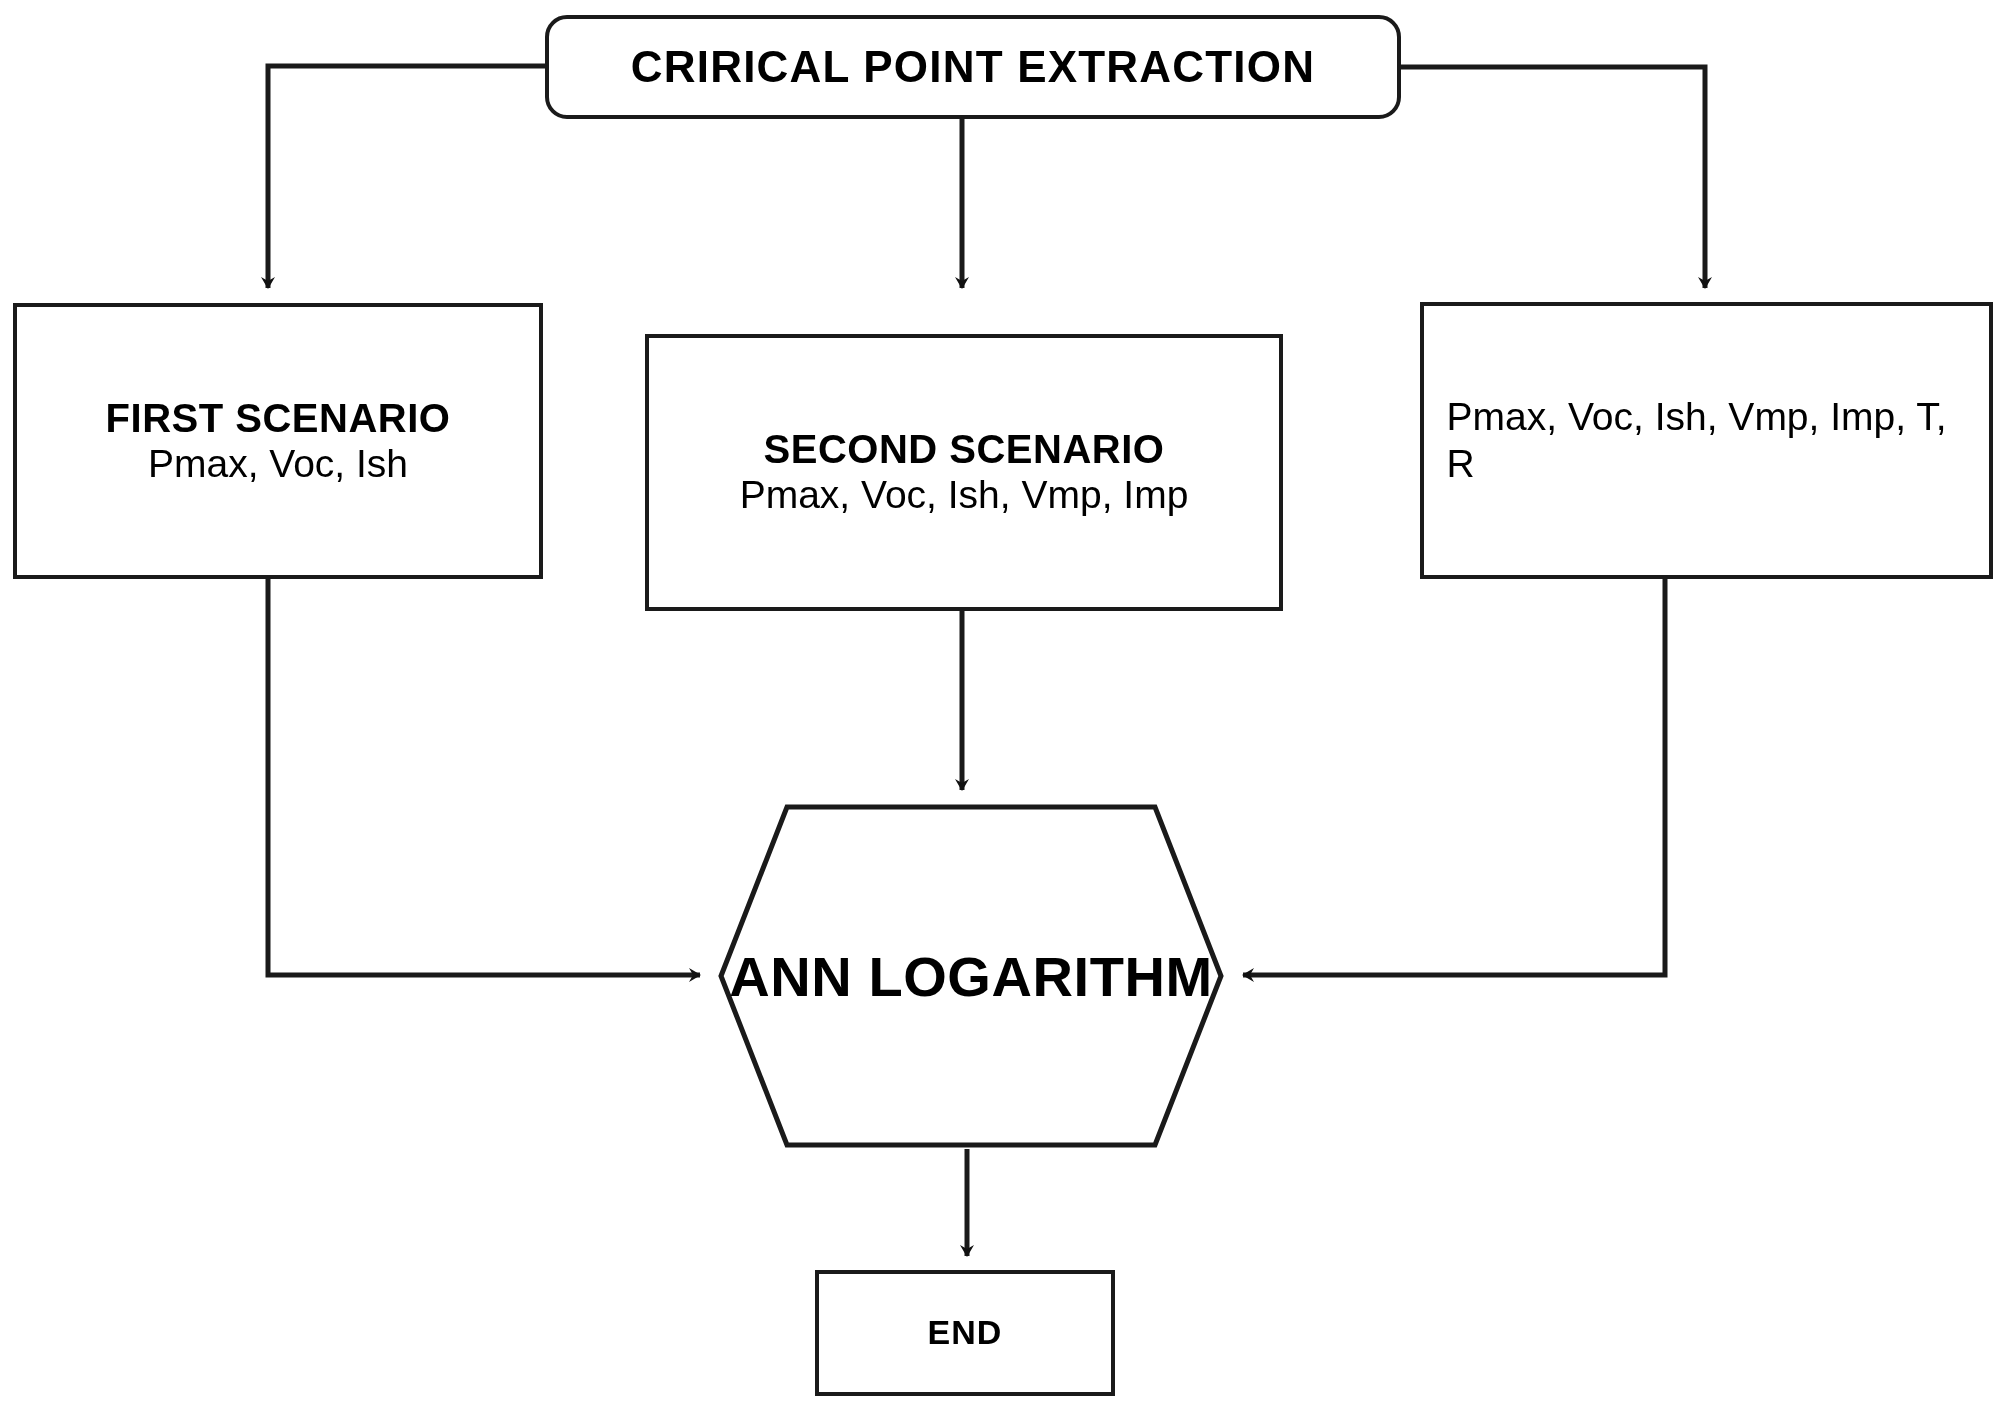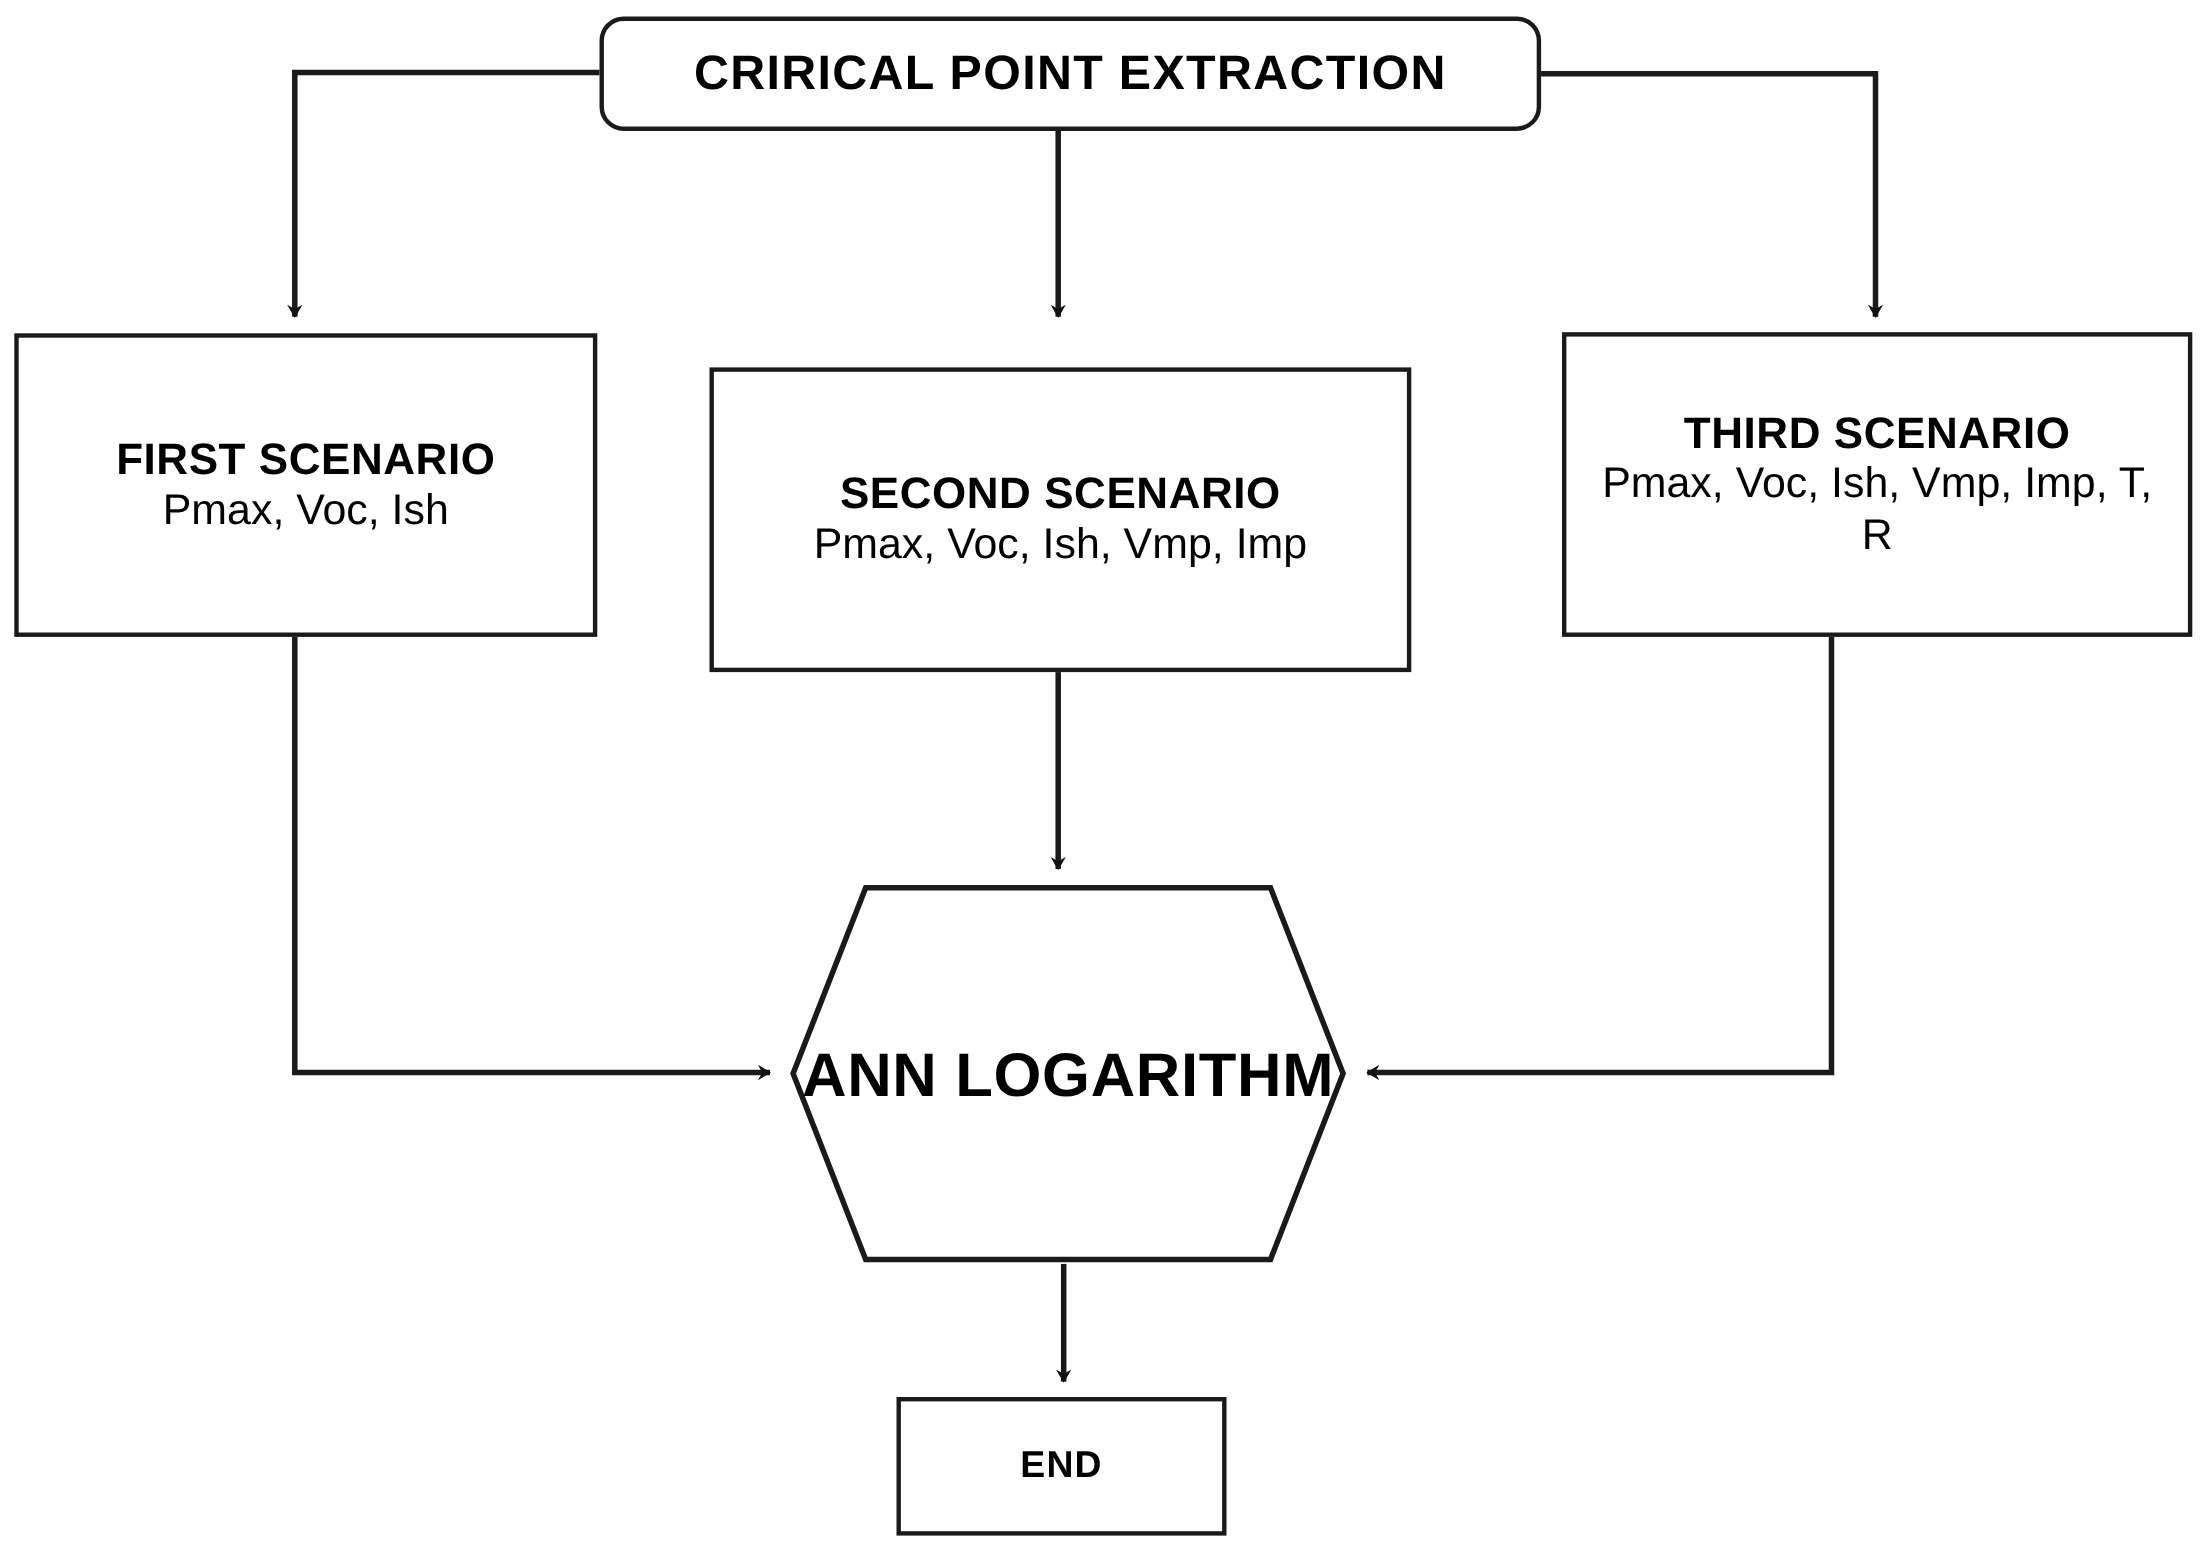--- a/index.html
+++ b/index.html
@@ -27,21 +27,20 @@
     height: 1411px;
     pointer-events: none;
   }
   .node {
     position: absolute;
     box-sizing: border-box;
     display: flex;
     flex-direction: column;
     align-items: center;
     justify-content: center;
-    text-align: center;
     color: #000000;
     background: #ffffff;
   }
   .rect-node {
     border: 4px solid #1a1a1a;
   }
   .start-node {
     border: 4px solid #1a1a1a;
     border-radius: 22px;
   }
@@ -166,21 +165,20 @@
     <div class="title-line scenario-title">FIRST SCENARIO</div>
     <div class="sub-line scenario-params">Pmax, Voc, Ish</div>
   </div>
 
   <div id="box-second" class="node rect-node">
     <div class="title-line scenario-title">SECOND SCENARIO</div>
     <div class="sub-line scenario-params">Pmax, Voc, Ish, Vmp, Imp</div>
   </div>
 
   <div id="box-third" class="node rect-node">
-    <div class="title-line scenario-title">THIRD SCENARIO</div>
     <div class="sub-line scenario-params">Pmax, Voc, Ish, Vmp, Imp, T, R</div>
   </div>
 
   <div id="hex-node" class="node">
     <svg class="hex-shape" viewBox="0 0 506 346" xmlns="http://www.w3.org/2000/svg" preserveAspectRatio="none">
       <polygon points="3,173 69,4 437,4 503,173 437,342 69,342" fill="#ffffff" stroke="#1a1a1a" stroke-width="5" stroke-linejoin="miter"></polygon>
     </svg>
     <div class="hex-label">ANN LOGARITHM</div>
   </div>
 

